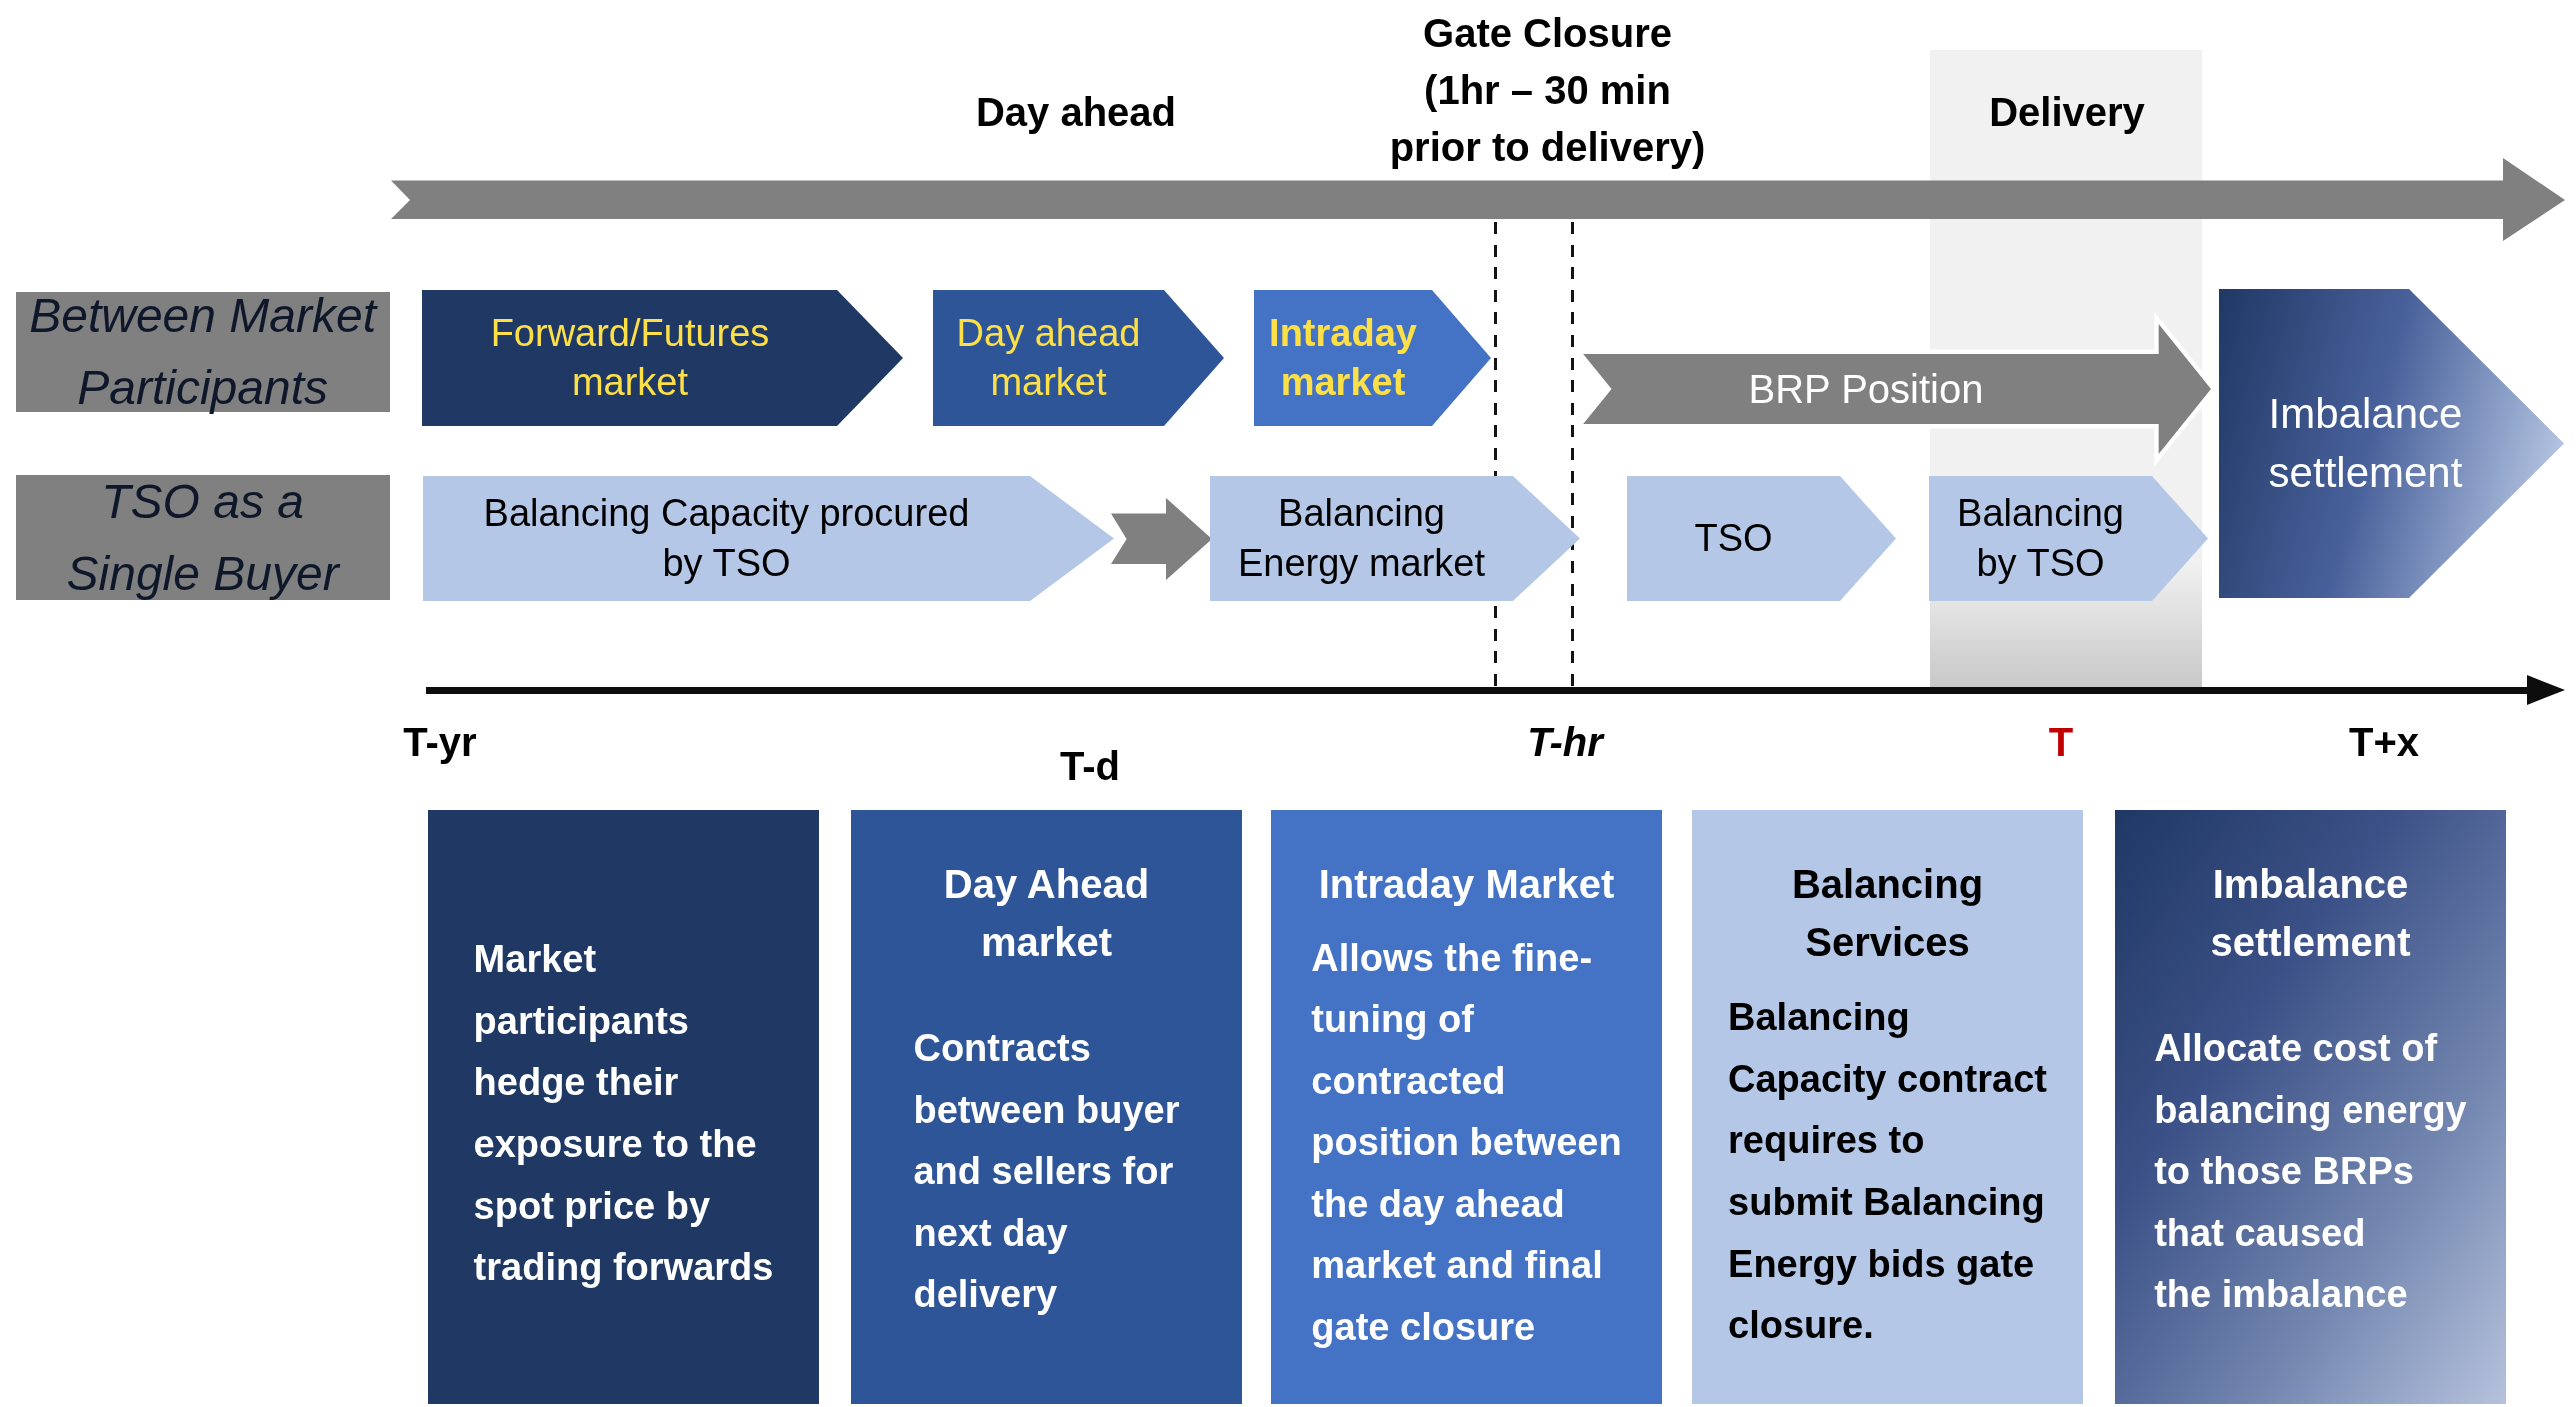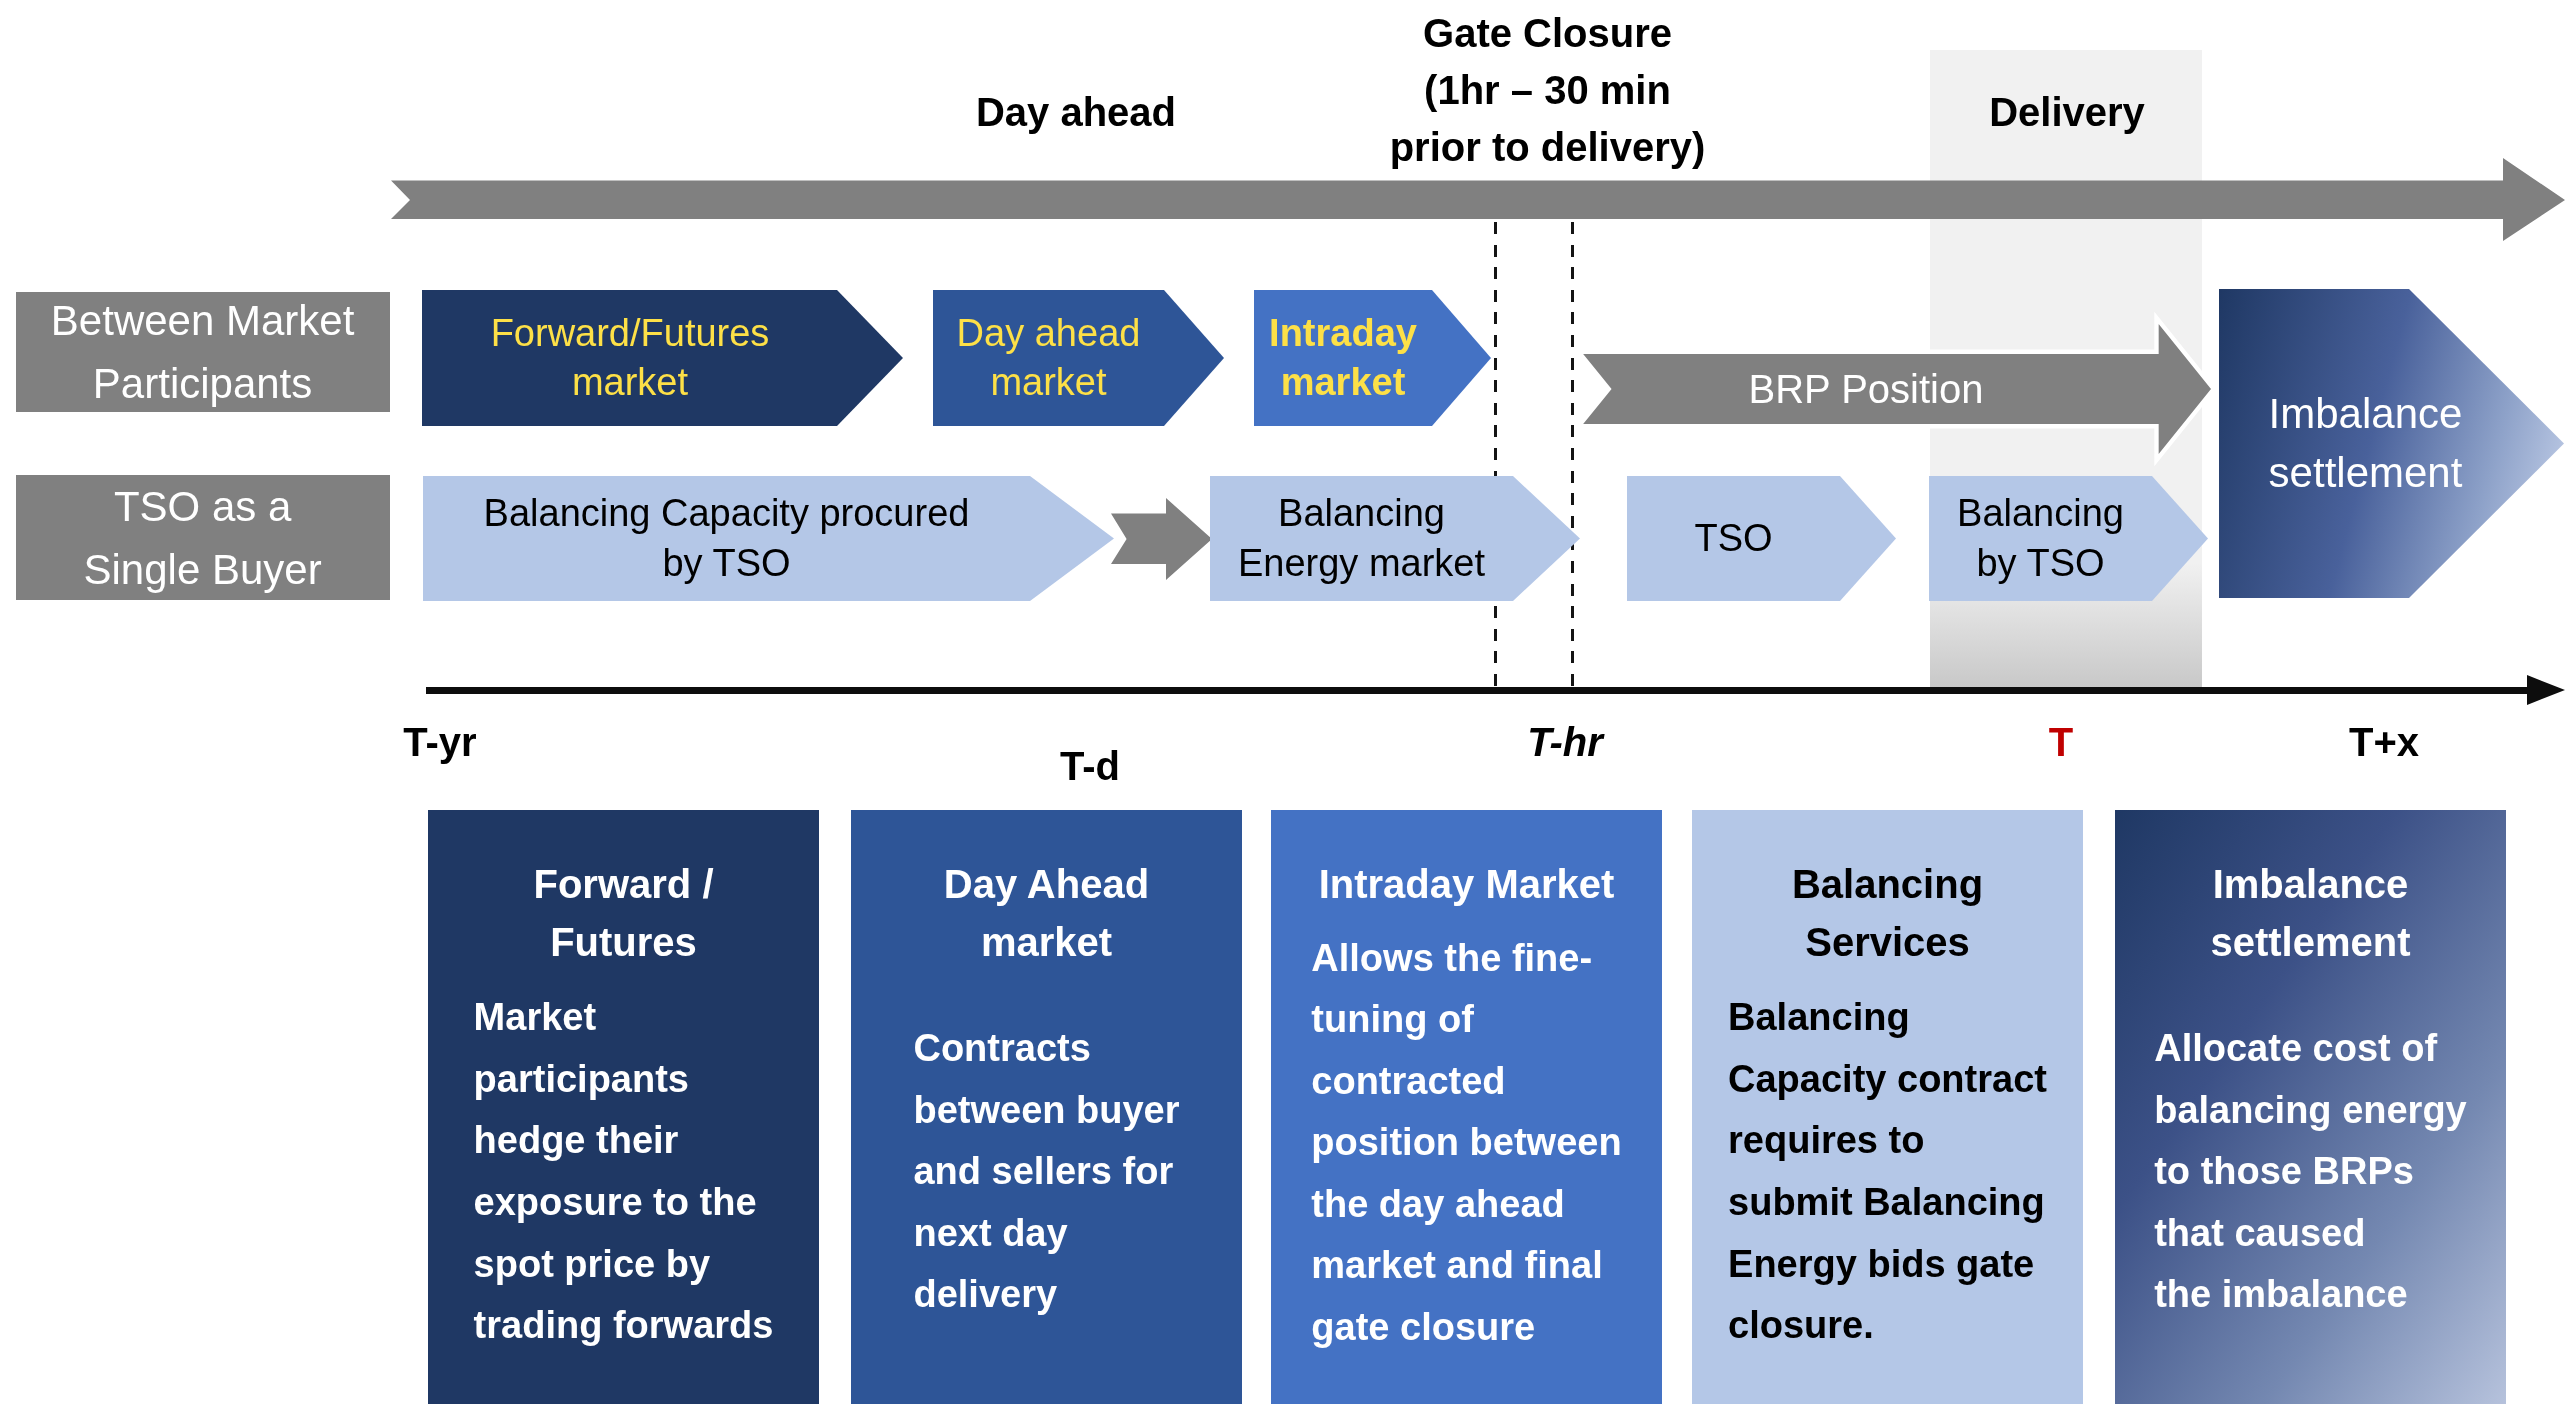--- a/index.html
+++ b/index.html
@@ -27,21 +27,21 @@
     clip-path:polygon(0px 22.6px,2112px 22.6px,2112px 0px,100% 42px,2112px 83px,2112px 61px,0px 61px,19px 42px);
   }
 
   
   .dash {
     width:2.6px; top:222px; height:468px;
     background:repeating-linear-gradient(to bottom,#141414 0px,#141414 12px,transparent 12px,transparent 22.6px);
   }
 
   
-  .glabel { background:#808080; color:#ffffff; font-size:42px; line-height:1.5; }
+  .glabel { background:#808080; color:#0f172a; font-size:48px; line-height:1.5;font-style:italic; }
 
   
   .arrow { color:#fde047; font-size:38px; line-height:1.3; }
   .arrow.dark  { background:#1f3864; }
   .arrow.mid   { background:#2e5597; }
   .arrow.bright{ background:#4472c4; }
   .arrow.light { background:#b4c7e7; color:#000; }
 
   .imb-arrow {
     left:2219px; top:289px; width:345px; height:309px;
@@ -138,22 +138,20 @@
   <div class="abs axis"></div>
   <div class="abs axis-head"></div>
 
   <div class="abs tick" style="left:353px;">T-yr</div>
   <div class="abs tick" style="left:1003px;margin-top:24px;">T-d</div>
   <div class="abs tick" style="left:1478px;font-style:italic;">T-hr</div>
   <div class="abs tick red" style="left:1974px;">T</div>
   <div class="abs tick" style="left:2297px;">T+x</div>
 
   <div class="abs card card1">
-    <div class="card-title">Forward /
-Futures</div>
     <div class="card-body">Market
 participants
 hedge their
 exposure to the
 spot price by
 trading forwards</div>
   </div>
   <div class="abs card card2">
     <div class="card-title">Day Ahead
 market</div>

